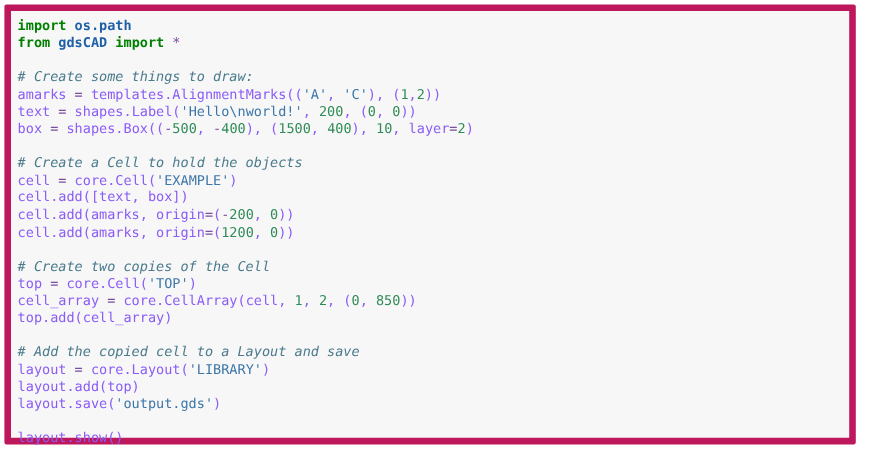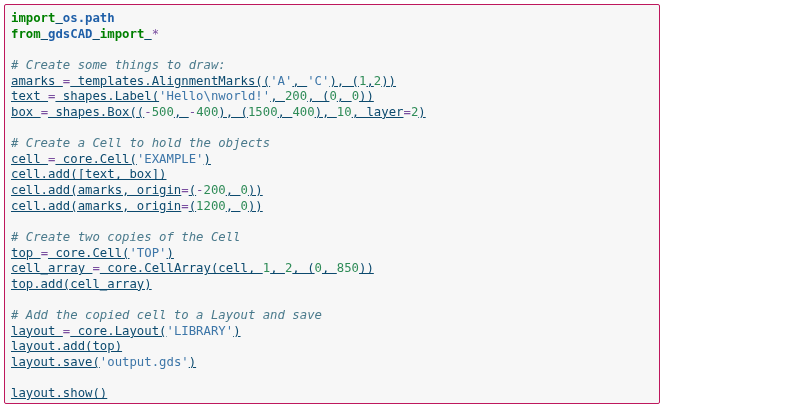--- a/index.html
+++ b/index.html
@@ -1,34 +1,34 @@
 <!DOCTYPE html>
 <html><head>
 <meta charset="utf-8">
 <style>
   html, body { margin: 0; padding: 0; background: #ffffff; }
   body { width: 802px; height: 410px; overflow: hidden; position: relative; }
   .code-cell {
-    position: absolute; left: 4px; top: 4px; width: 656px; height: 400px;
-    background: #f7f7f7; border: 1px solid #be185d; border-radius: 2px;
+    position: absolute; left: 4px; top: 4px; width: 774px; height: 400px;
+    background: #f7f7f7; border: 6px solid #be185d; border-radius: 2px;
     box-sizing: border-box;
   }
   pre.code {
     margin: 0; position: absolute; left: 6px; top: 6px;
     font-family: "DejaVu Sans Mono", "Liberation Mono", monospace;
     font-size: 12.3px; line-height: 15.65px; color: #000;
     white-space: pre;
   }
   .line { display: block; height: 15.65px; }
   .kw { color: #008000; font-weight: bold; }
   .mod { color: #0000ff; font-weight: bold; color:#1f5fa8; }
   .op { color: #aa22ff; color:#7a4fa0; }
   .cm { color: #408080; font-style: italic; color:#4a7a8c;text-align:right; }
   .str { color: #ba2121; color:#3d76a8; }
   .num { color: #008000; color:#2e8b57; }
-  .txt { color: #0c4a6e; text-decoration: underline; }
+  .txt { color: #8b5cf6; }
 </style>
 </head>
 <body>
 
 <div class="code-cell">
   <pre class="code" id="code"><span class="line"><span class="kw">import</span><span class="txt"> </span><span class="mod">os.path</span></span><span class="line"><span class="kw">from</span><span class="txt"> </span><span class="mod">gdsCAD</span><span class="txt"> </span><span class="kw">import</span><span class="txt"> </span><span class="op">*</span></span><span class="line"> </span><span class="line"><span class="cm"># Create some things to draw:</span></span><span class="line"><span class="txt">amarks </span><span class="op">=</span><span class="txt"> templates.AlignmentMarks((</span><span class="str">'A'</span><span class="txt">, </span><span class="str">'C'</span><span class="txt">), (</span><span class="num">1</span><span class="txt">,</span><span class="num">2</span><span class="txt">))</span></span><span class="line"><span class="txt">text </span><span class="op">=</span><span class="txt"> shapes.Label(</span><span class="str">'Hello\nworld!'</span><span class="txt">, </span><span class="num">200</span><span class="txt">, (</span><span class="num">0</span><span class="txt">, </span><span class="num">0</span><span class="txt">))</span></span><span class="line"><span class="txt">box </span><span class="op">=</span><span class="txt"> shapes.Box((</span><span class="op">-</span><span class="num">500</span><span class="txt">, </span><span class="op">-</span><span class="num">400</span><span class="txt">), (</span><span class="num">1500</span><span class="txt">, </span><span class="num">400</span><span class="txt">), </span><span class="num">10</span><span class="txt">, layer</span><span class="op">=</span><span class="num">2</span><span class="txt">)</span></span><span class="line"> </span><span class="line"><span class="cm"># Create a Cell to hold the objects</span></span><span class="line"><span class="txt">cell </span><span class="op">=</span><span class="txt"> core.Cell(</span><span class="str">'EXAMPLE'</span><span class="txt">)</span></span><span class="line"><span class="txt">cell.add([text, box])</span></span><span class="line"><span class="txt">cell.add(amarks, origin</span><span class="op">=</span><span class="txt">(</span><span class="op">-</span><span class="num">200</span><span class="txt">, </span><span class="num">0</span><span class="txt">))</span></span><span class="line"><span class="txt">cell.add(amarks, origin</span><span class="op">=</span><span class="txt">(</span><span class="num">1200</span><span class="txt">, </span><span class="num">0</span><span class="txt">))</span></span><span class="line"> </span><span class="line"><span class="cm"># Create two copies of the Cell</span></span><span class="line"><span class="txt">top </span><span class="op">=</span><span class="txt"> core.Cell(</span><span class="str">'TOP'</span><span class="txt">)</span></span><span class="line"><span class="txt">cell_array </span><span class="op">=</span><span class="txt"> core.CellArray(cell, </span><span class="num">1</span><span class="txt">, </span><span class="num">2</span><span class="txt">, (</span><span class="num">0</span><span class="txt">, </span><span class="num">850</span><span class="txt">))</span></span><span class="line"><span class="txt">top.add(cell_array)</span></span><span class="line"> </span><span class="line"><span class="cm"># Add the copied cell to a Layout and save</span></span><span class="line"><span class="txt">layout </span><span class="op">=</span><span class="txt"> core.Layout(</span><span class="str">'LIBRARY'</span><span class="txt">)</span></span><span class="line"><span class="txt">layout.add(top)</span></span><span class="line"><span class="txt">layout.save(</span><span class="str">'output.gds'</span><span class="txt">)</span></span><span class="line"> </span><span class="line"><span class="txt">layout.show()</span></span></pre>
 </div>
 
 </body></html>

